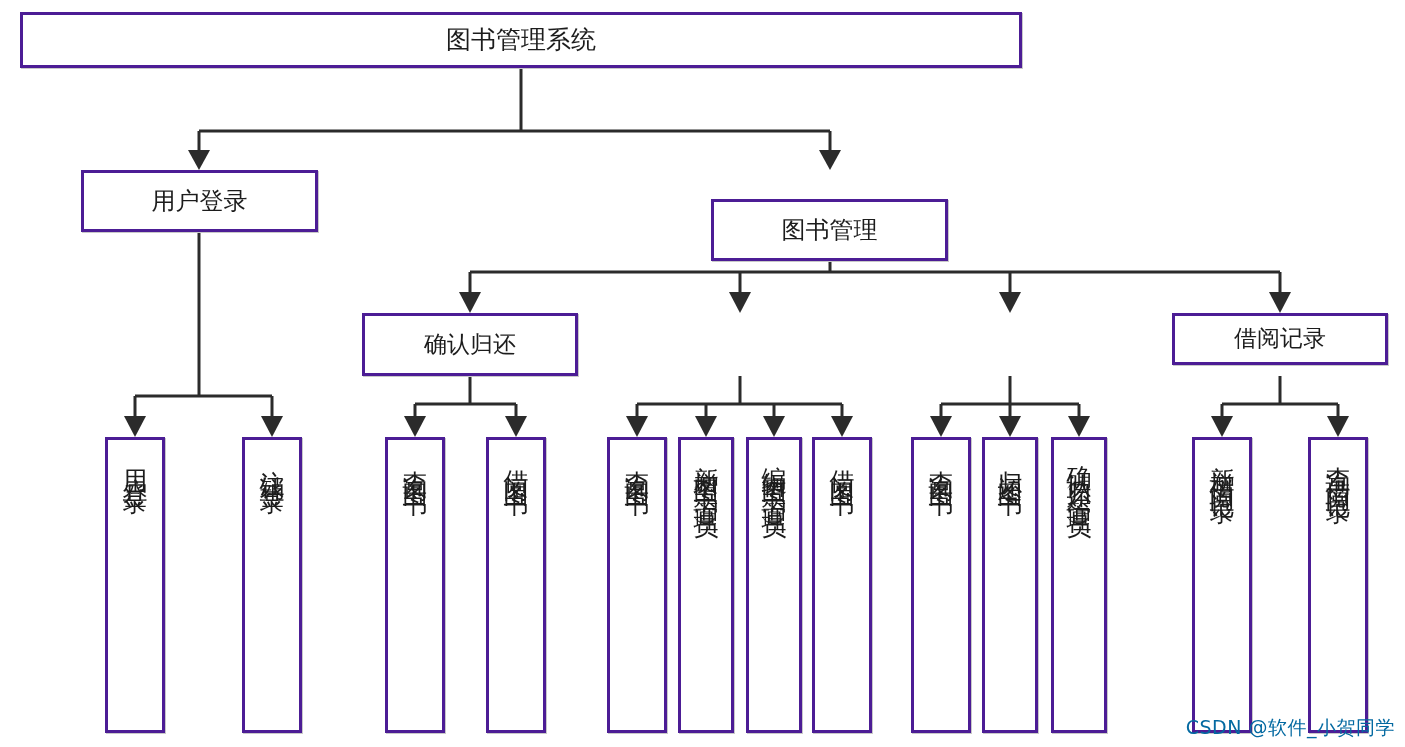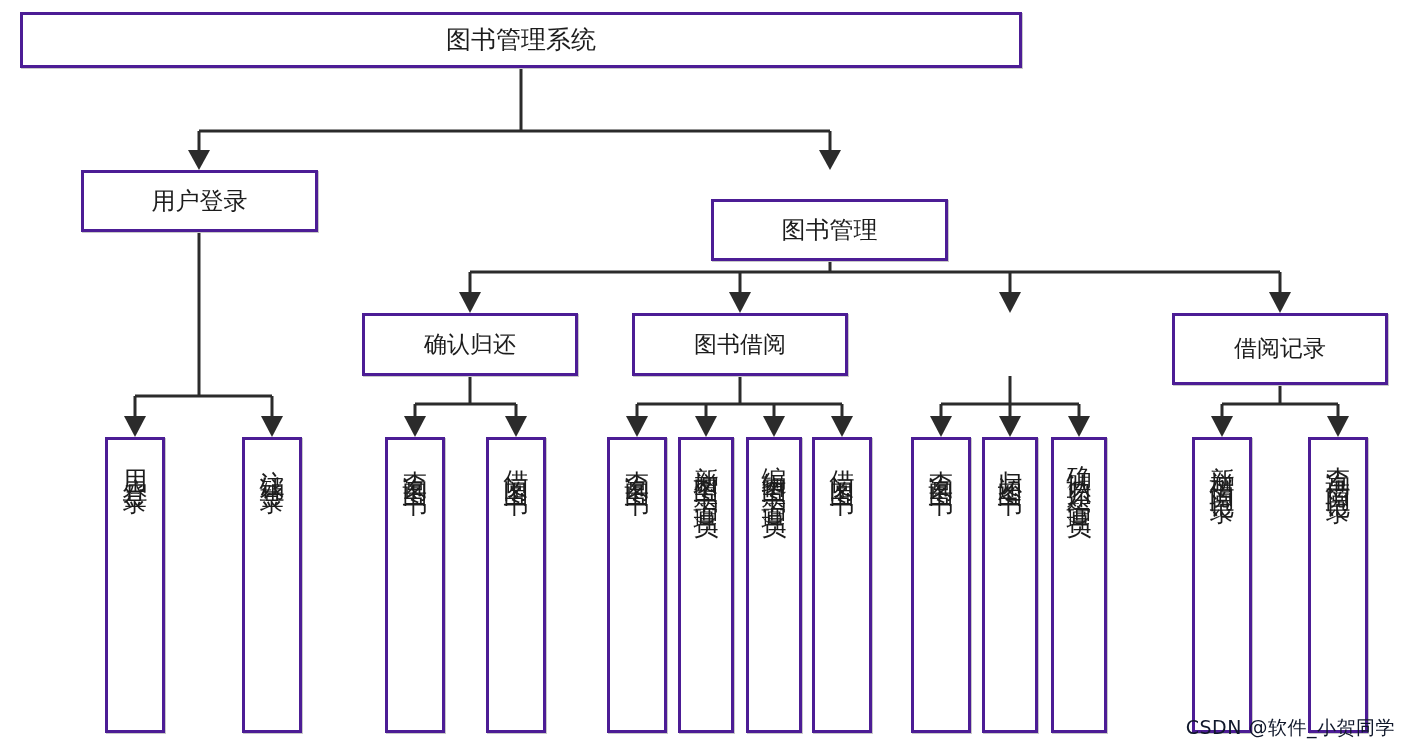--- a/index.html
+++ b/index.html
@@ -72,21 +72,21 @@
     margin-top:6px;
   }
   .node.leaf.tall .label{ margin-top:2px; }
 
   
   #watermark{
     position:absolute;
     right:10px;
     bottom:6px;
     font-size:19px;
-    color:#0f172a;
+    color:#0369a1;
     letter-spacing:0.5px;
     white-space:nowrap;
     user-select:none;
   }
 </style>
 </head>
 <body>
 
 <div id="canvas">
 
@@ -164,26 +164,23 @@
   </div>
 
   <div class="node lvl1" style="left:711px; top:170px; width:237px; height:62px;margin-top:29px;">
     <span class="label">图书管理</span>
   </div>
 
   <div class="node lvl2" style="left:362px; top:313px; width:216px; height:63px;">
     <span class="label">确认归还</span>
   </div>
 
-  <div class="node lvl2" style="left:632px; top:313px; width:216px; height:63px;">
-    <span class="label">图书借阅</span>
-  </div>
-
-
-  <div class="node lvl2" style="left:1172px; top:313px; width:216px; height:72px;">
+
+
+  <div class="node lvl2" style="left:1172px; top:313px; width:216px; height:52px;">
     <span class="label">借阅记录</span>
   </div>
 
   <div class="node leaf" style="left:105px; top:437px; width:60px; height:296px;">
     <span class="label">用户登录</span>
   </div>
 
   <div class="node leaf" style="left:242px; top:437px; width:60px; height:296px;">
     <span class="label">注销登录</span>
   </div>

